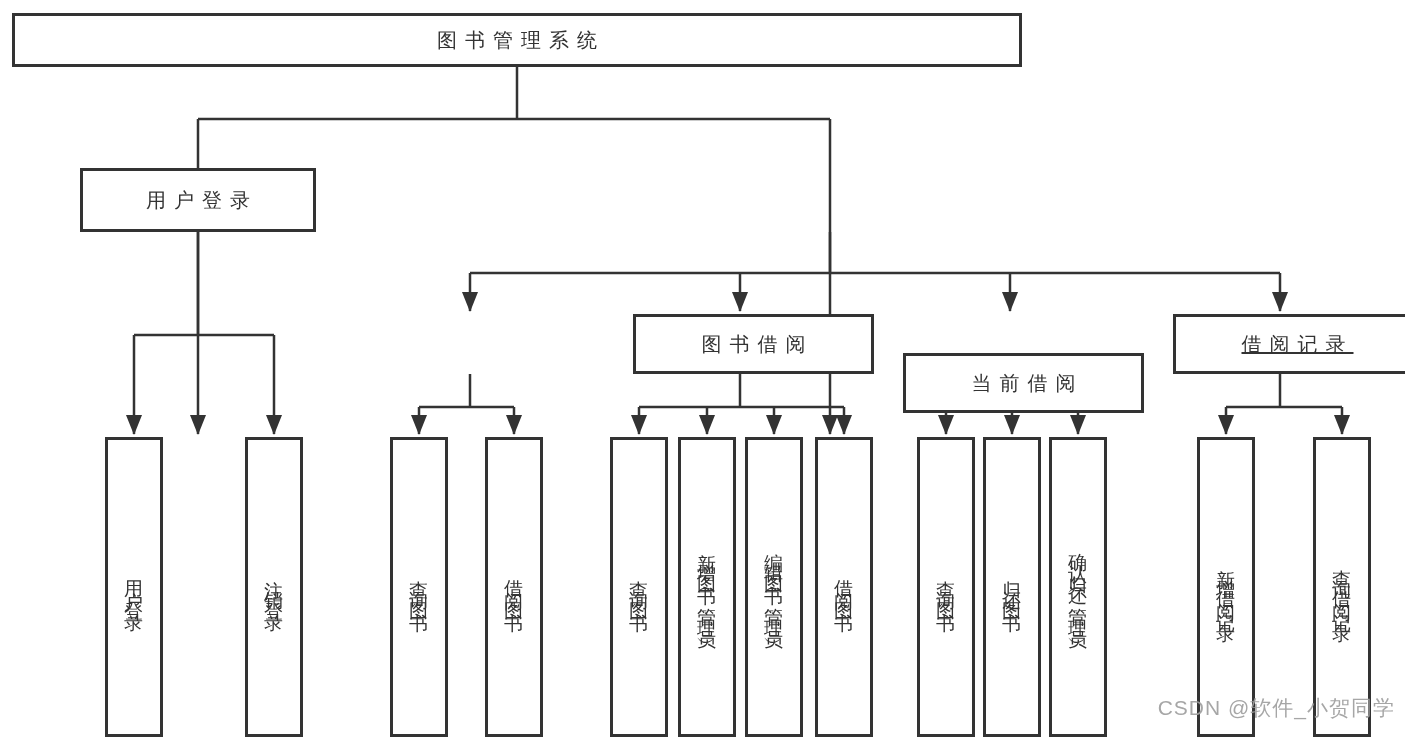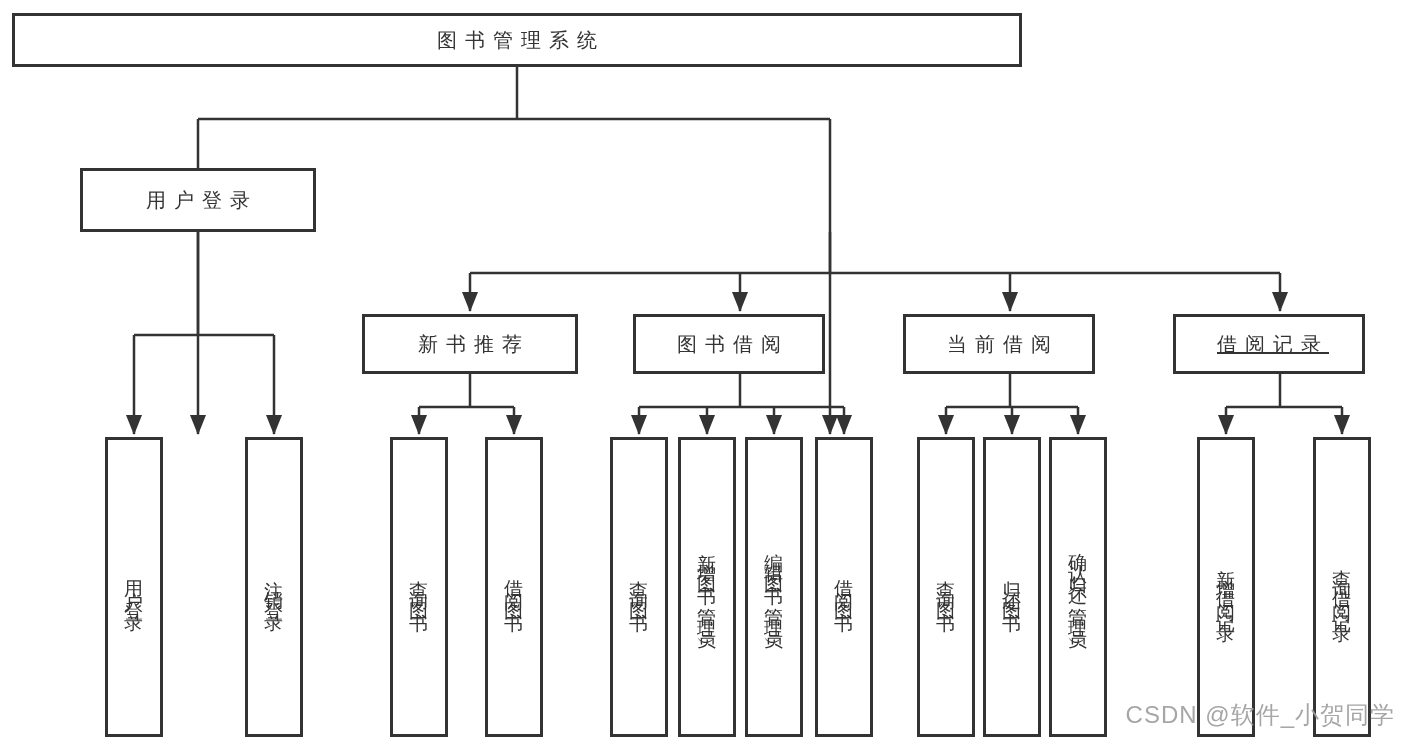--- a/index.html
+++ b/index.html
@@ -37,41 +37,41 @@
     text-indent: 8px; 
     white-space: nowrap;
   }
 
   .node.root-box   { left: 12px;  top: 13px;  width: 1010px; height: 54px; }
 
   .node.l2-box     { top: 168px; height: 64px; width: 236px; }
   .node.l2-user    { left: 80px; }
   .node.l2-book    { left: 712px; }
 
-  .node.l3-box     { top: 314px; height: 60px; width: 192px; }
+  .node.l3-box     { top: 314px; height: 60px; width: 241px; }
   .node.l3-1       { left: 362px; width: 216px; }
   .node.l3-2       { left: 633px; }
-  .node.l3-3       { left: 903px; }
+  .node.l3-3       { left: 903px; margin-top: 39px; }
   .node.l3-4       { left: 1173px; text-decoration: underline; }
 
   .node.leaf       { top: 437px; height: 300px; width: 58px; }
   .leaf .vtext {
     writing-mode: vertical-rl;
     text-orientation: mixed;
     font-size: 19px;
     letter-spacing: 11px;
     color: #333333;
     line-height: 1;
   }
 
   .watermark {
     position: absolute;
     right: 10px;
-    bottom: 16px;
-    font-size: 24px;
+    bottom: 25px;
+    font-size: 21px;
     letter-spacing: 1px;
     color: rgba(158, 158, 158, 0.92);
     white-space: nowrap;
     pointer-events: none;
     margin-left: 40px;
   }
 </style>
 </head>
 <body>
 
@@ -122,23 +122,20 @@
   </svg>
 
   <div class="node h-box root-box">
     <span>图书管理系统</span>
   </div>
 
   <div class="node h-box l2-box l2-user">
     <span>用户登录</span>
   </div>
 
-  <div class="node h-box l3-box l3-1">
-    <span>新书推荐</span>
-  </div>
   <div class="node h-box l3-box l3-2">
     <span>图书借阅</span>
   </div>
   <div class="node h-box l3-box l3-3">
     <span>当前借阅</span>
   </div>
   <div class="node h-box l3-box l3-4">
     <span>借阅记录</span>
   </div>
 

